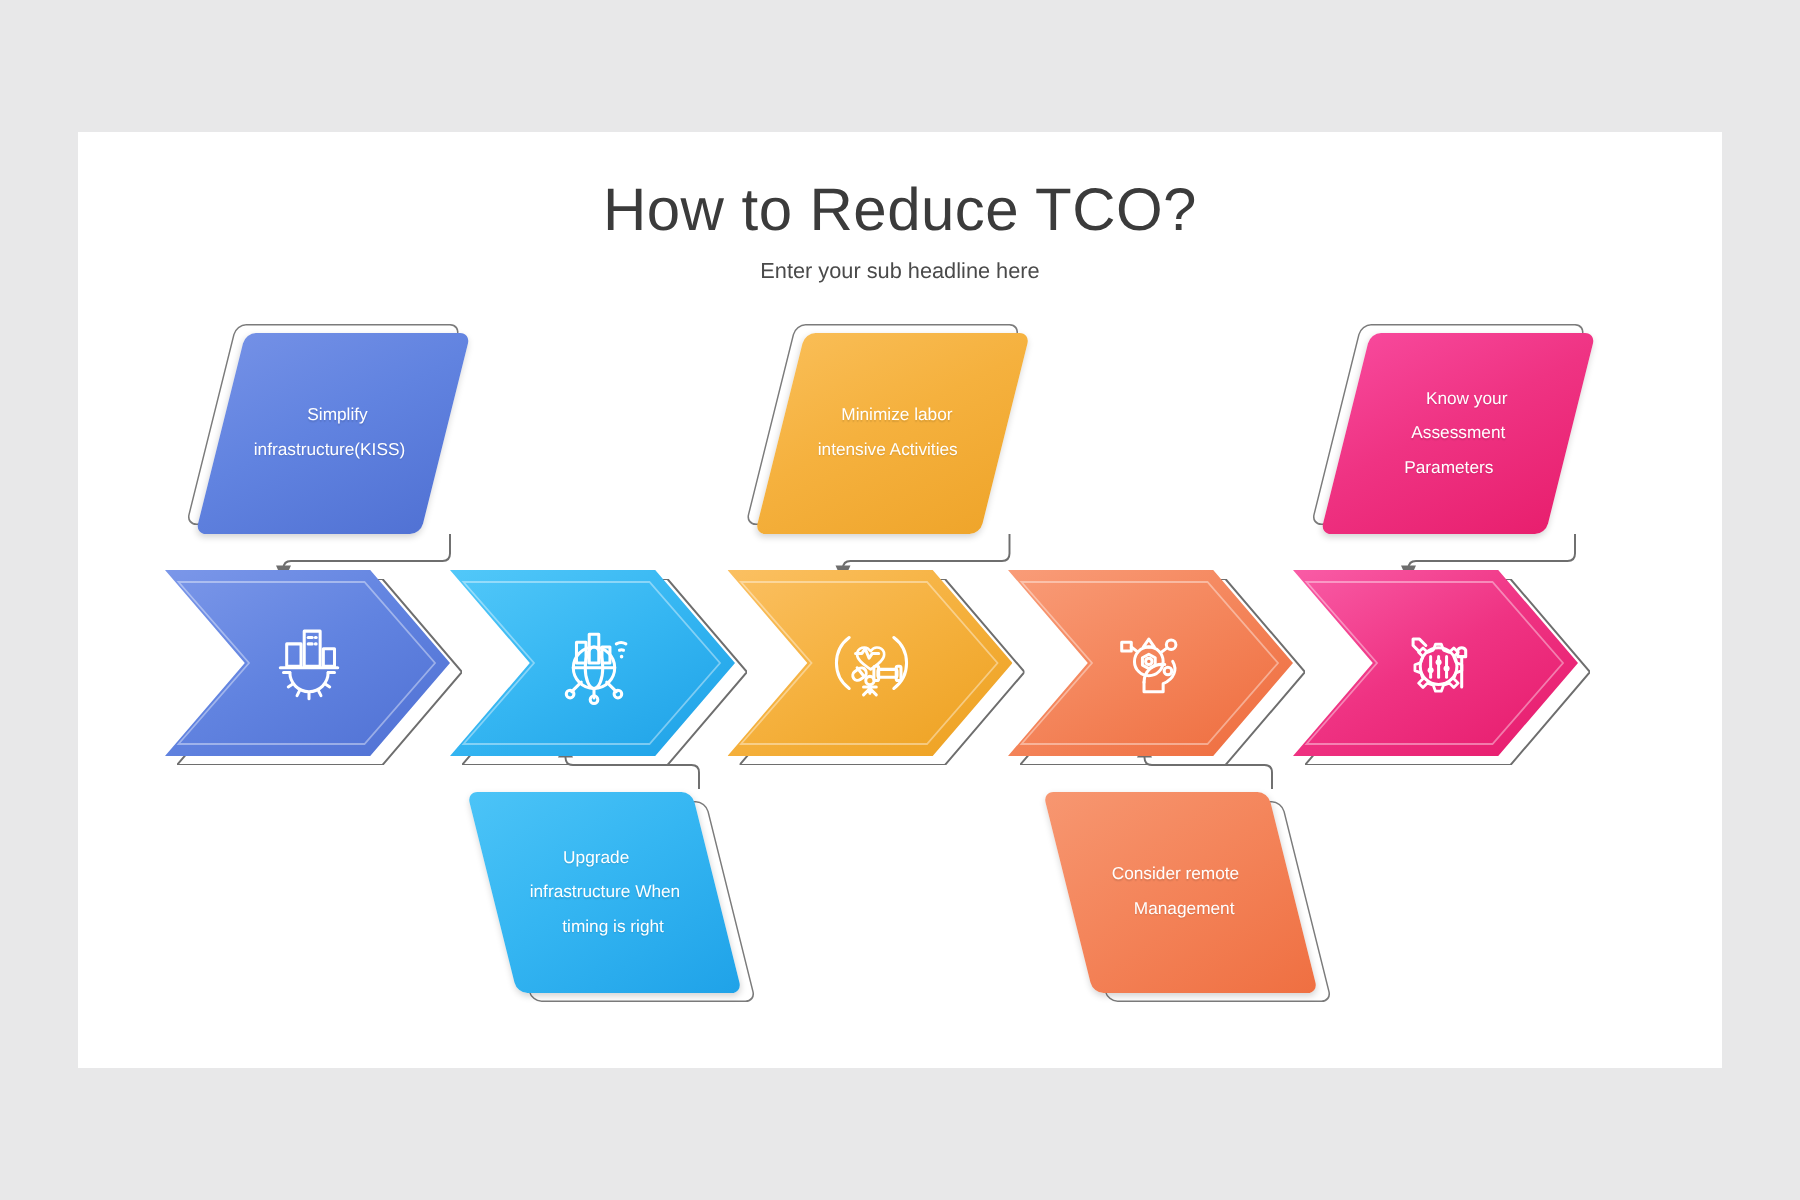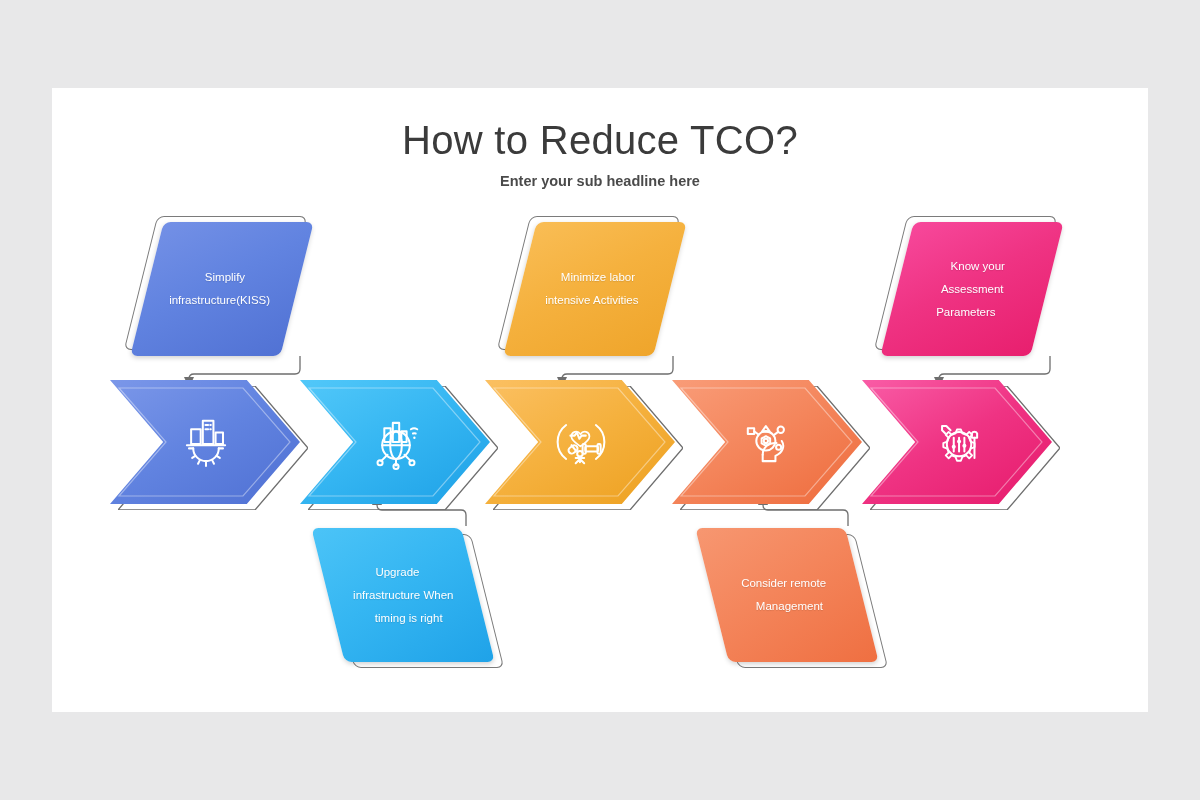--- a/index.html
+++ b/index.html
@@ -36,21 +36,21 @@
     color: #3b3b3b;
     letter-spacing: 0.3px;
   }
   #subtitle {
     position: absolute;
     left: 0;
     top: 85px;
     width: 1096px;
     text-align: center;
     font-size: 14.5px;
-    font-weight: 700;
+    font-weight: 400;
     color: #4a4a4a;
   }
 
   
   .card {
     position: absolute;
     width: 150px;
     height: 134px;
   }
   .card .ghost {

